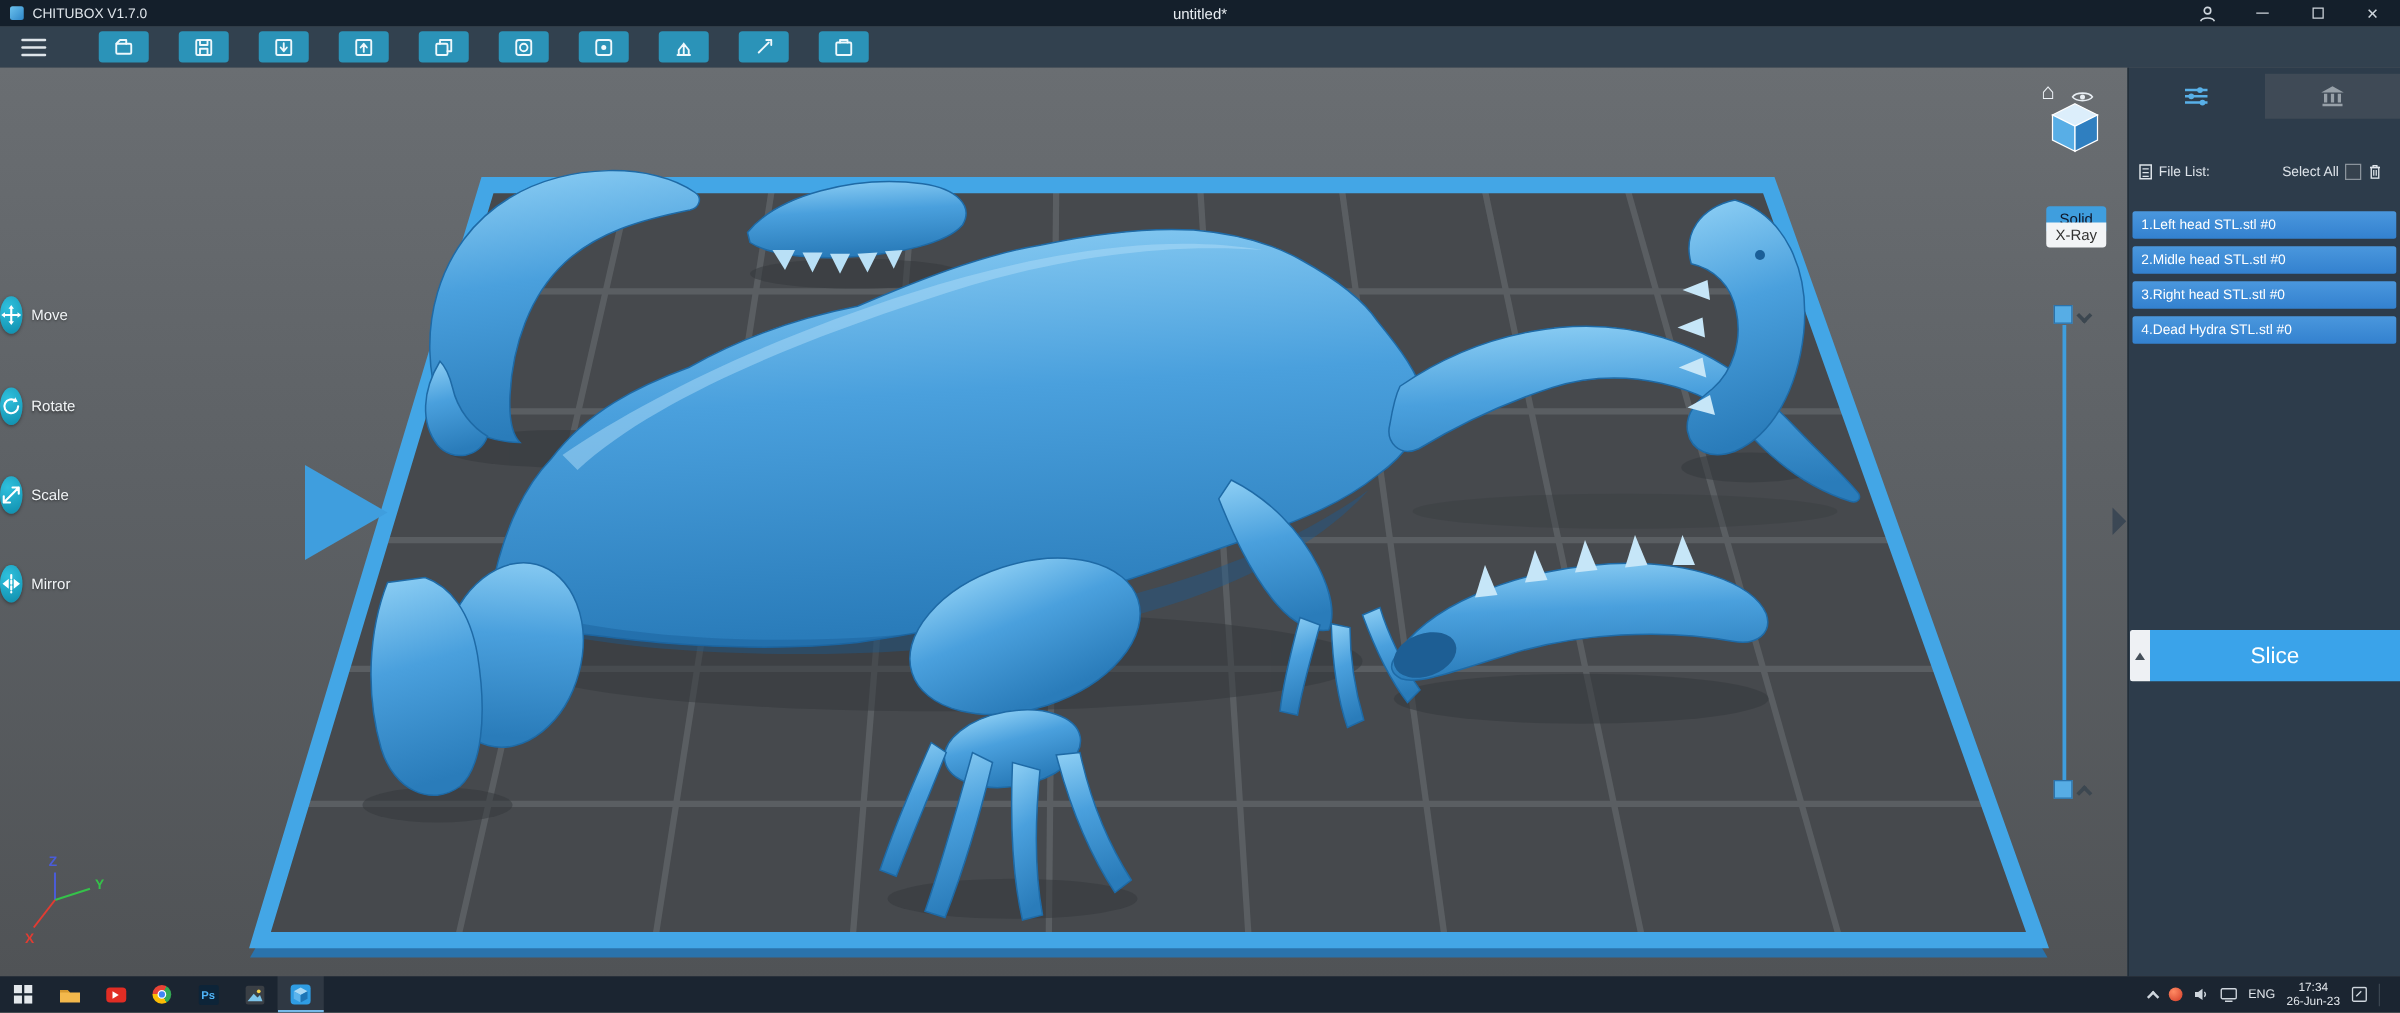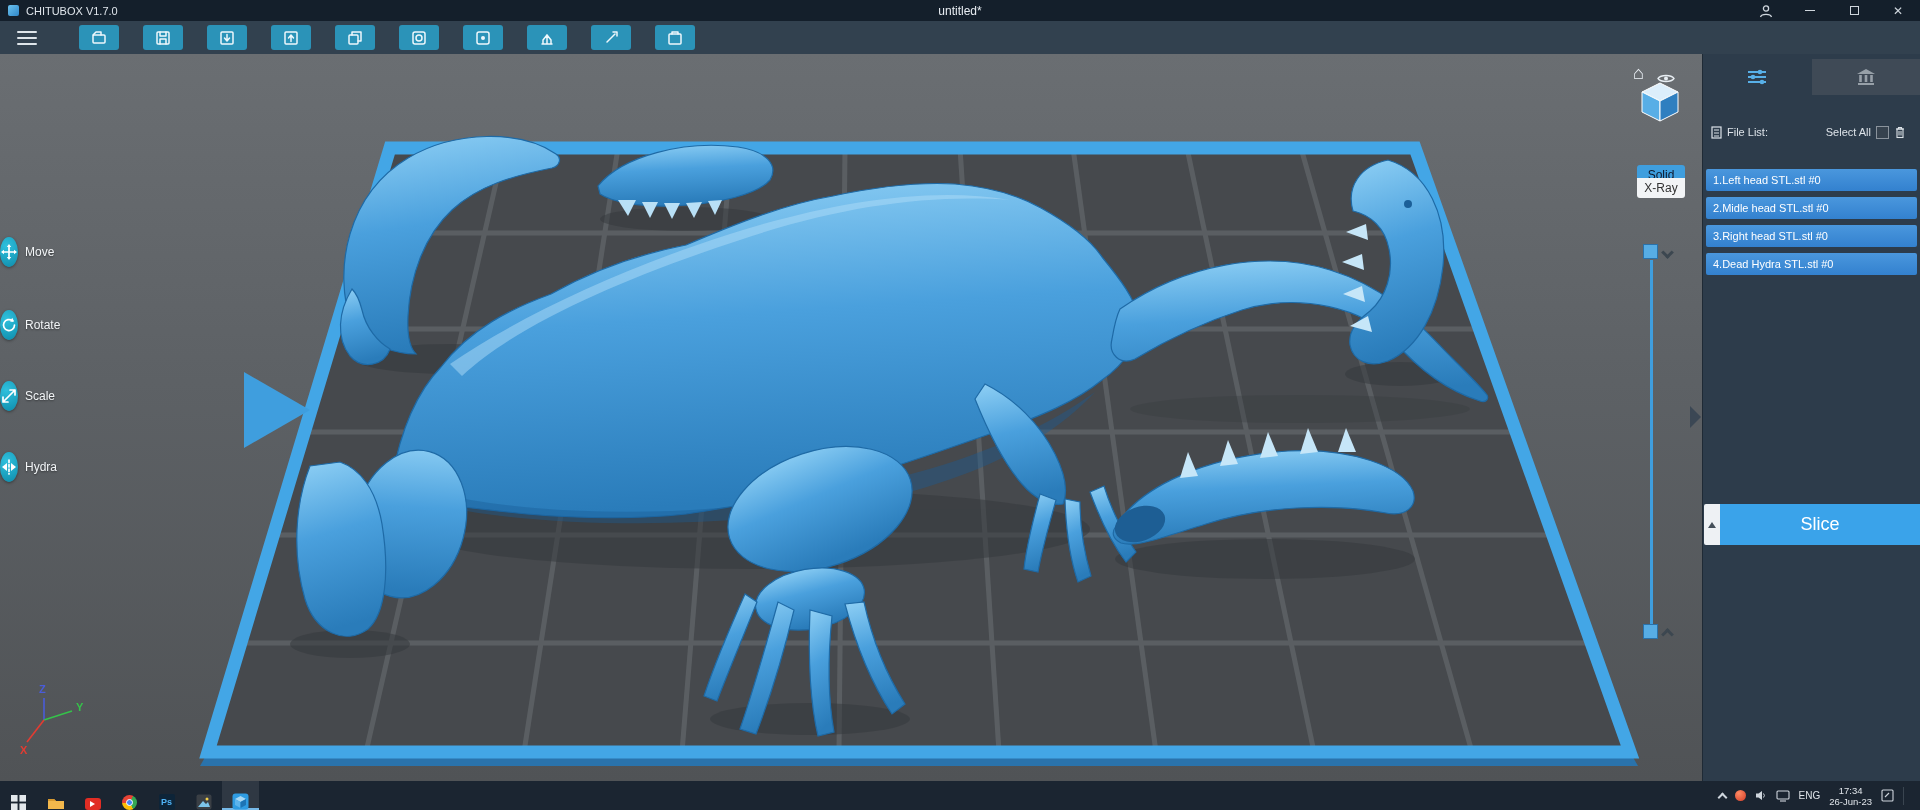--- a/index.html
+++ b/index.html
@@ -46,35 +46,35 @@
   .chev.up{transform:rotate(-135deg)}
   .collapse-arrow{position:absolute;left:1690px;top:352px;width:0;height:0;border-left:11px solid #3b4754;border-top:11px solid transparent;border-bottom:11px solid transparent}
   .axis-gizmo{position:absolute;left:12px;top:626px}
   .axis-gizmo text{font-family:"Liberation Sans",sans-serif;font-size:11px;font-weight:bold}
 
   
   .rpanel{position:absolute;top:54px;right:0;width:218px;height:727px;background:#2d3c4b;border-left:1px solid #1f2a35}
   .rtabs{display:flex;height:36px;margin-top:5px}
   .rtab{flex:1;display:flex;align-items:center;justify-content:center;cursor:pointer}
   .rtab.inactive{background:#3f4a56}
-  .filehead{display:flex;align-items:flex-start;height:18px;margin:31px 14px 0 8px;color:#dde3e9;font-size:11px;gap:5px}
+  .filehead{display:flex;align-items:flex-end;height:18px;margin:31px 14px 0 8px;color:#dde3e9;font-size:11px;gap:5px}
   .fh-spacer{flex:1}
   .chk{width:13px;height:13px;background:#36424e;border:1px solid #8a939c;flex:none}
   .filelist{display:flex;flex-direction:column;gap:6px;padding:16px 3px;margin-top:9px}
   .frow{height:22px;background:linear-gradient(#4a97dd,#3381cf);border-radius:2px;color:#fff;font-size:11px;line-height:22px;padding-left:7px;white-space:nowrap;overflow:hidden;cursor:pointer}
   .settings-btn{position:absolute;left:0;top:394px;width:100%;height:35px;background:#3a4b5f;color:#f2f5f8;font-size:15px;display:flex;align-items:center;justify-content:center;cursor:pointer}
   .slice-wrap{position:absolute;left:1px;top:450px;width:216px;height:41px;display:flex}
   .slice-handle{width:16px;background:#eef1f4;display:flex;align-items:center;justify-content:center;border-radius:2px 0 0 2px;cursor:pointer}
   .tri-up{width:0;height:0;border-left:4px solid transparent;border-right:4px solid transparent;border-bottom:6px solid #45505a}
   .slice-btn{flex:1;background:#3aa3ea;color:#fff;font-size:18px;display:flex;align-items:center;justify-content:center;cursor:pointer}
 
   
   .taskbar{position:absolute;bottom:0;left:0;width:100%;height:29px;background:#1b2531;display:flex;align-items:center;z-index:9}
   .tk-icons{display:flex;height:100%}
-  .tk-slot{width:37px;height:100%;display:flex;align-items:flex-end;justify-content:center;cursor:pointer}
+  .tk-slot{width:37px;height:100%;display:flex;align-items:center;justify-content:center;cursor:pointer}
   .tk-slot.active{background:rgba(255,255,255,.09);box-shadow:inset 0 -2px 0 #76b9e8}
   .ps-icon{width:16px;height:16px;background:#0d2438;border-radius:2px;display:flex;align-items:center;justify-content:center;color:#4fb3f6;font-size:9px;font-weight:bold}
   .chrome-icon{width:15px;height:15px;border-radius:50%;background:conic-gradient(from -90deg,#e84335 0 120deg,#34a853 120deg 240deg,#fbbc05 240deg 360deg);display:flex;align-items:center;justify-content:center}
   .chrome-icon span{width:7px;height:7px;border-radius:50%;background:#4285f4;border:1.5px solid #fff}
   .yt-icon{width:16px;height:12px;background:#e12d24;border-radius:3px;display:flex;align-items:center;justify-content:center}
   .yt-icon span{width:0;height:0;border-left:5px solid #fff;border-top:3px solid transparent;border-bottom:3px solid transparent}
   .tray{margin-left:auto;display:flex;align-items:center;gap:9px;height:100%;color:#dfe4e9;padding-right:2px}
   .tray-caret{width:7px;height:7px;border-left:2px solid #cfd6dd;border-top:2px solid #cfd6dd;transform:rotate(45deg);margin-top:4px}
   .av-dot{width:11px;height:11px;border-radius:50%;background:radial-gradient(circle at 35% 30%,#ff8a63,#d23c28)}
   .lang{font-size:10px}
@@ -304,21 +304,21 @@
         </span>
       <span>Scale</span>
     </div>
     <div class="vtool" style="top:398px">
       <span class="vtool-ic">
           <svg width="18" height="18" viewBox="0 0 18 18">
             <line x1="9" y1="2" x2="9" y2="16" stroke-dasharray="2.5 2"></line>
             <path d="M7 5 2 9l5 4Z M11 5l5 4-5 4Z" fill="#fff" stroke="none"></path>
           </svg>
         </span>
-      <span>Hydra</span>
+      <span>Mirror</span>
     </div>
 
     <span class="home-ic">⌂</span>
     <span class="eye-ic"><svg width="18" height="11" viewBox="0 0 18 11">
           <path d="M1 5.5C4 1.5 14 1.5 17 5.5 14 9.5 4 9.5 1 5.5Z" fill="none" stroke="#e8eef3" stroke-width="1.3"></path>
           <circle cx="9" cy="5.5" r="2" fill="#e8eef3"></circle>
         </svg></span>
     <span class="viewcube"><svg width="44" height="44" viewBox="0 0 44 44">
           <polygon points="22,2 40,11 22,20 4,11" fill="#dceefb" stroke="#fff" stroke-width="1"></polygon>
           <polygon points="4,11 22,20 22,40 4,31" fill="#58aee6" stroke="#fff" stroke-width="1"></polygon>

